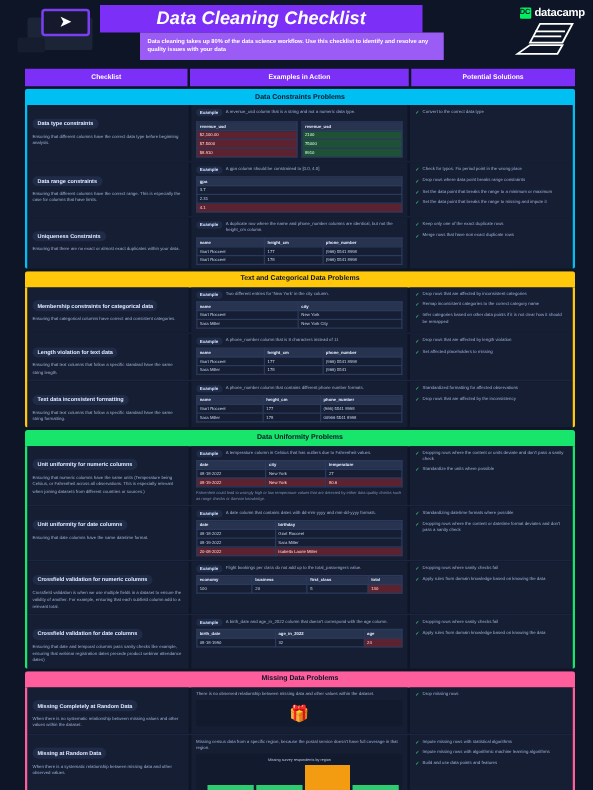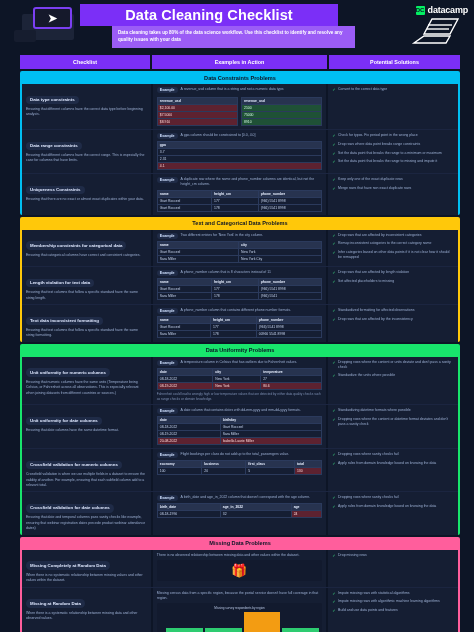--- a/index.html
+++ b/index.html
@@ -15,21 +15,21 @@
   .header { position: relative; height: 52px; background: #0d1526; overflow: hidden; }
   .hdr-ghost { position: absolute; left: 22px; top: 14px; width: 52px; height: 26px;
     background: #1c2438; border-radius: 2px; }
   .hdr-ghost2 { position: absolute; left: 14px; top: 30px; width: 22px; height: 12px;
     background: #161d2f; border-radius: 2px; }
   .prompt-box { position: absolute; left: 33px; top: 7px; width: 39px; height: 22px;
     background: #15192b; border: 2px solid #7b3ff2; border-radius: 3px;
     display: flex; align-items: center; justify-content: center; }
   .prompt-box span { color: #ffffff; font-size: 11px; font-weight: bold; line-height: 1; }
   .title-bar { position: absolute; left: 80px; top: 4px; width: 258px; height: 22px;
-    background: #7b2ff7; display: flex; align-items: center; justify-content: center; }
+    background: #7b2ff7; display: flex; align-items: center; justify-content: center; font-style: italic; }
   .title-bar h1 { color: #ffffff; font-size: 14.5px; font-weight: bold; letter-spacing: .1px; white-space: nowrap; }
   .sub-bar { position: absolute; left: 112px; top: 26px; width: 243px; height: 22px;
     background: #9b5cf6; display: flex; align-items: center; padding: 0 6px; }
   .sub-bar p { color: #ffffff; font-size: 4.6px; font-weight: bold; line-height: 1.5; }
   .logo { position: absolute; right: 6px; top: 5px; display: flex; align-items: center; gap: 3px; }
   .logo-mark { width: 9px; height: 9px; background: #03ef62; border-radius: 1px;
     color: #0d1526; font-size: 6px; font-weight: bold; display:flex; align-items:center; justify-content:center; }
   .logo-text { color: #ffffff; font-size: 9px; font-weight: bold; letter-spacing: -.2px; }
   .laptop { position: absolute; right: 10px; top: 16px; width: 62px; height: 36px; }
 

